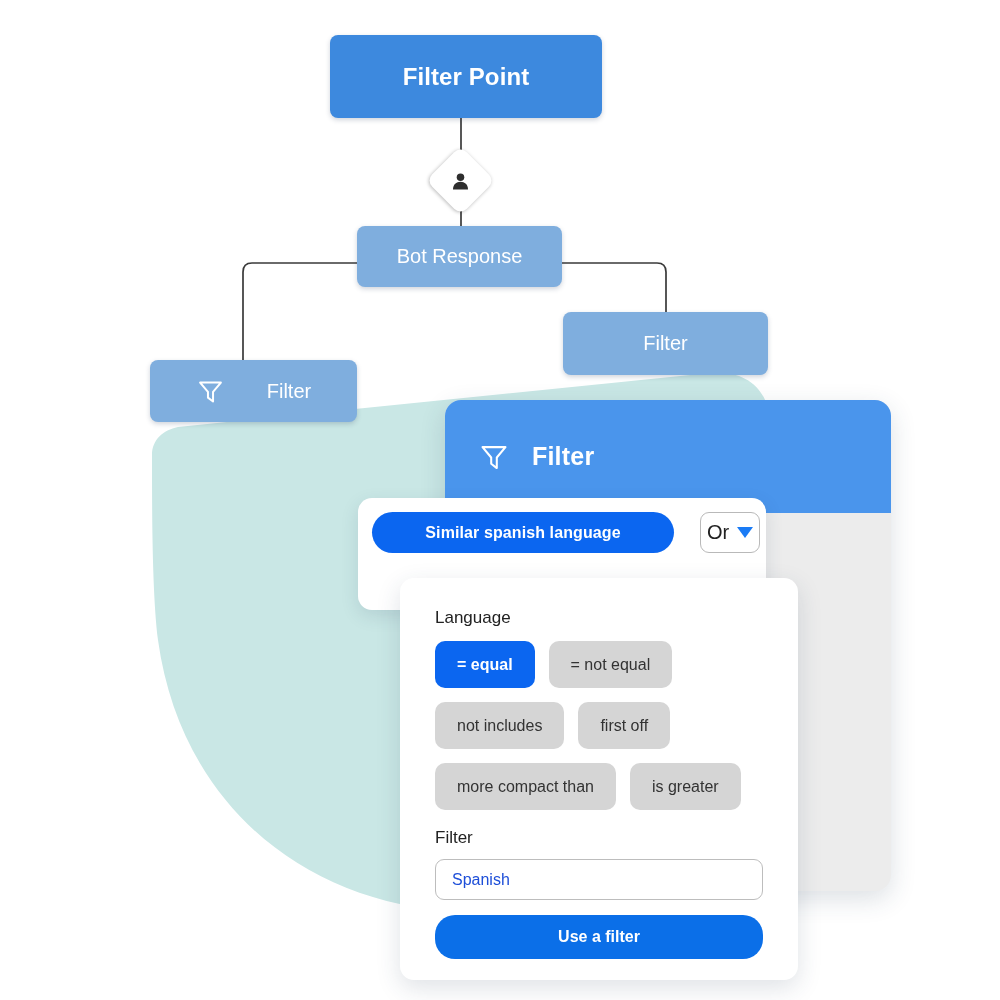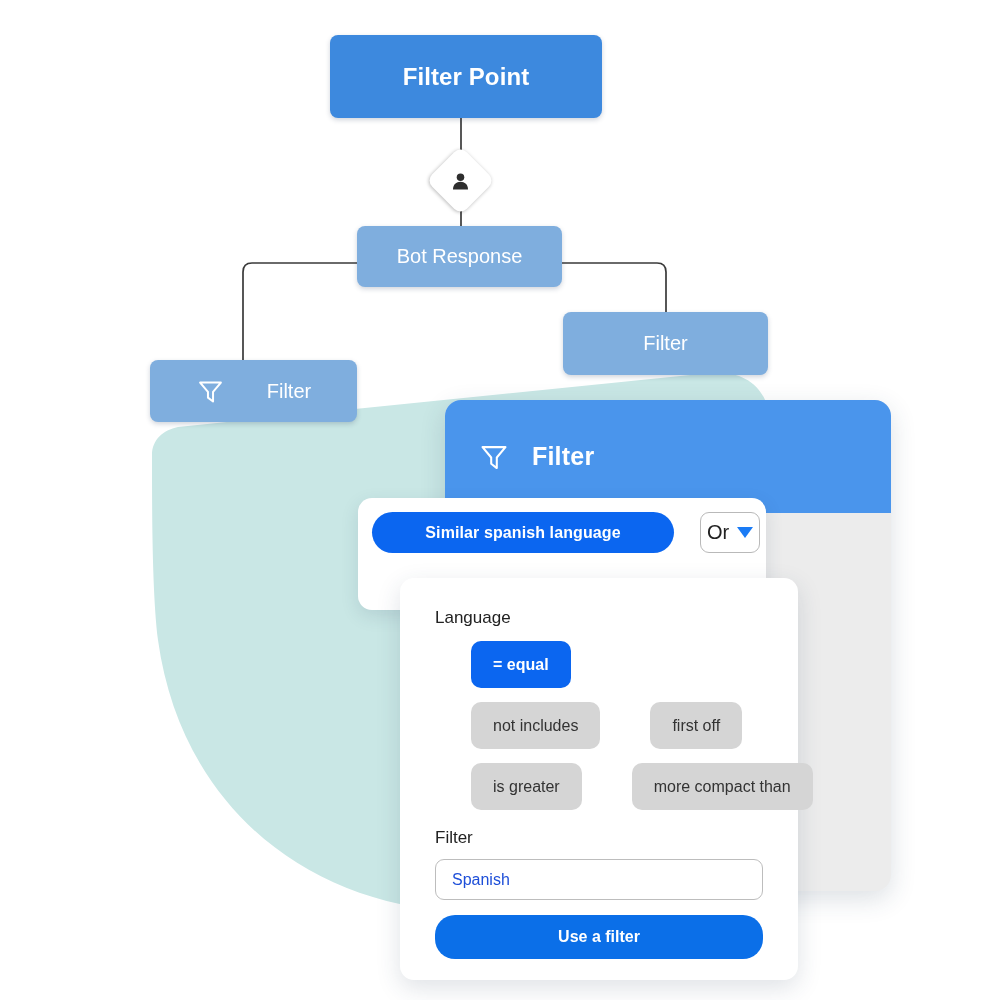--- a/index.html
+++ b/index.html
@@ -118,21 +118,21 @@
   .field-label{
     font-size:17px;color:#222222;margin:0 0 13px 0;
   }
   .op-row{display:flex;gap:14px;margin-bottom:14px;}
   .op-btn{
     height:47px;border-radius:10px;
     display:flex;align-items:center;justify-content:center;
     padding:12px 22px;
     font-size:16px;color:#333333;
     background:#d5d5d5;
-    box-sizing:border-box;cursor:pointer;white-space:nowrap;margin-left:36px;
+    box-sizing:border-box;cursor:pointer;white-space:nowrap;
   }
   .op-btn.active{background:#0b66f0;color:#ffffff;font-weight:700;}
 
   .value-label{font-size:17px;color:#222222;margin:18px 0 11px 0;}
   .value-input{
     width:100%;height:41px;
     border:1.5px solid #bdbdbd;border-radius:9px;
     background:#ffffff;color:#1d4ed8;
     font-size:16px;font-family:inherit;
     padding:0 16px;box-sizing:border-box;
@@ -209,30 +209,31 @@
       <span class="caret"></span>
     </div>
   </div>
 
   <div class="detail-panel">
 
     <div class="field-label">Language</div>
 
     <div class="op-row">
       <div class="op-btn active">= equal</div>
+      <div class="op-btn">= not equal</div>
     </div>
 
     <div class="op-row">
       <div class="op-btn">not includes</div>
       <div class="op-btn">first off</div>
     </div>
 
     <div class="op-row">
+      <div class="op-btn">more compact than</div>
       <div class="op-btn">is greater</div>
-      <div class="op-btn">more compact than</div>
     </div>
 
     <div class="value-label">Filter</div>
 
     <input class="value-input" type="text" value="Spanish" style="">
 
     <button class="use-filter-btn">Use a filter</button>
   </div>
 
 </div>

